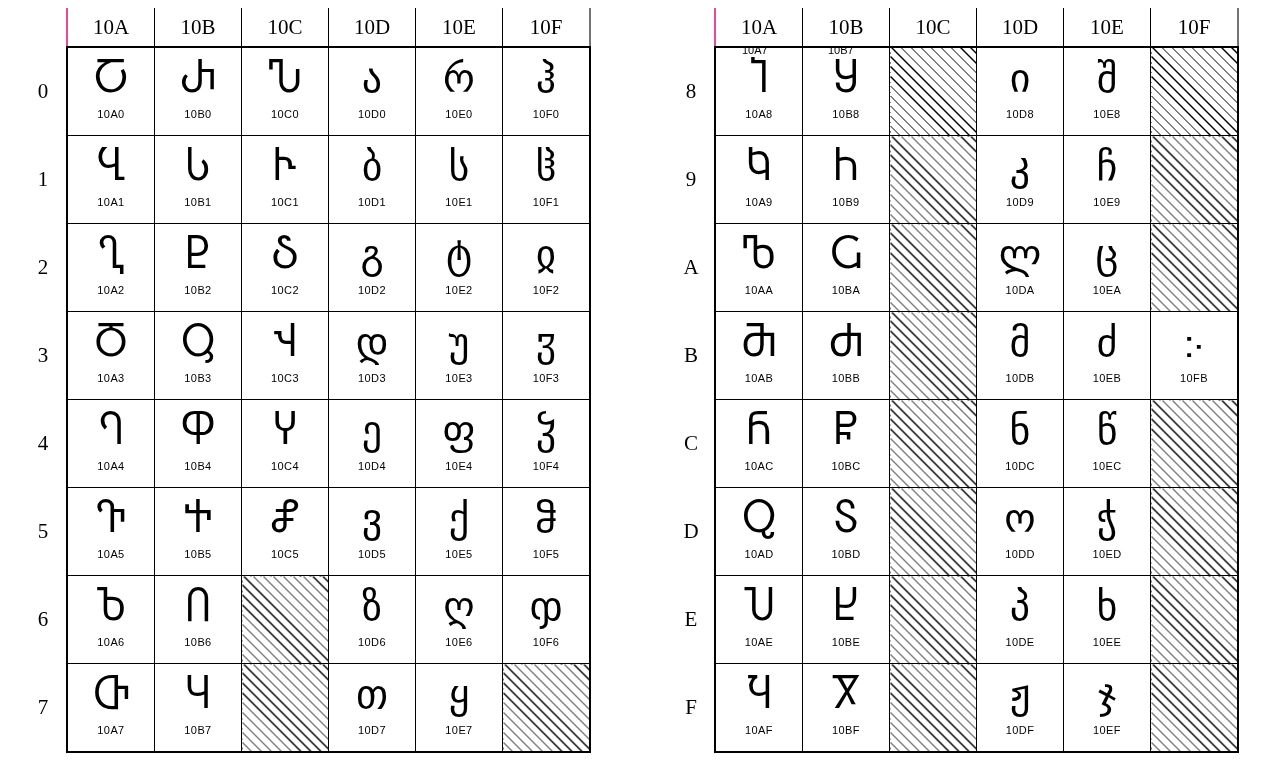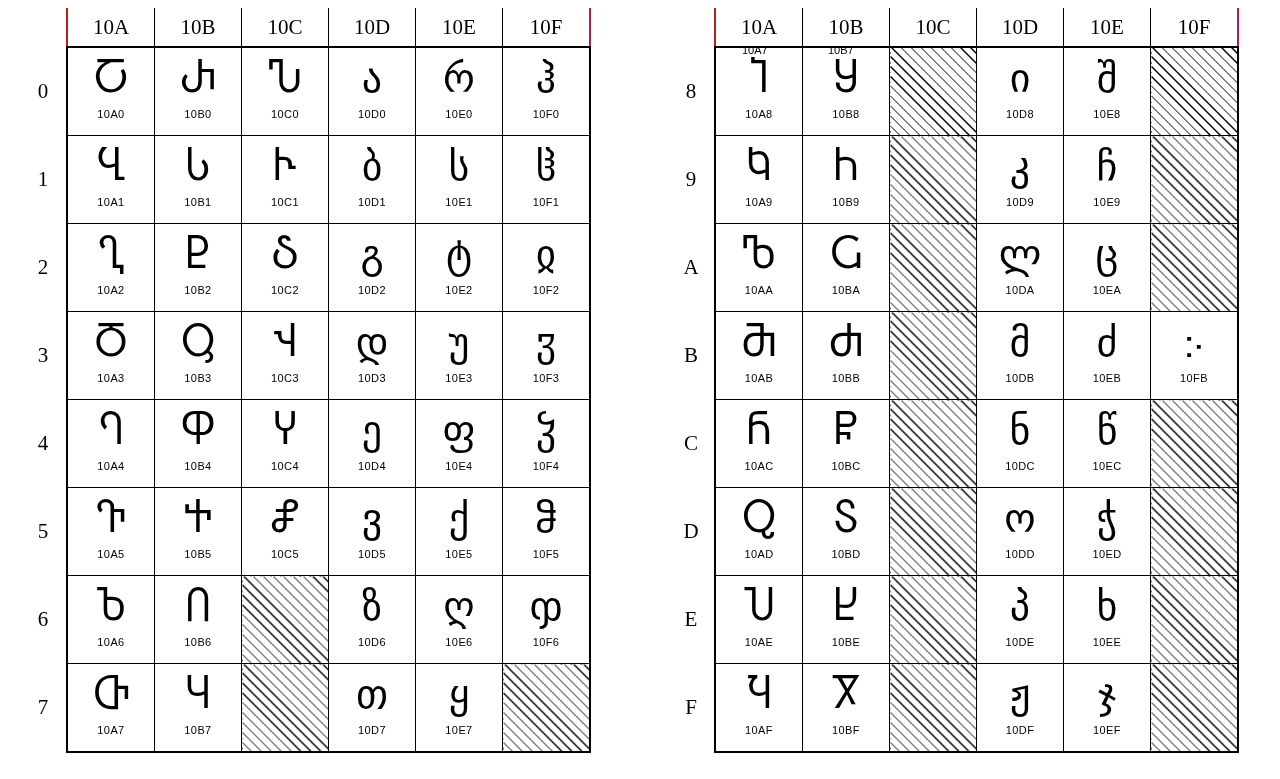--- a/index.html
+++ b/index.html
@@ -58,22 +58,22 @@
     text-align: center;
     vertical-align: middle;
     font-size: 21px;
     font-family: "Liberation Serif", serif;
     border-left: 1px solid #000;
     border-right: 1px solid #000;
     border-bottom: 2px solid #000;
     background: #ffffff;
     font-weight: normal;
   }
-  .colhead.first { border-left: 2px solid #b91c1c; }
-  .colhead.last { border-right: 2px solid #be185d; margin-top: 28px; }
+  .colhead.first { border-left: 2px solid #ec4899; }
+  .colhead.last { border-right: 2px solid #737373; margin-top: 28px; }
 
   
   td.cell {
     width: 86px;
     height: 87px;
     border: 1px solid #000;
     vertical-align: top;
     position: relative;
     background: #ffffff;
   }

